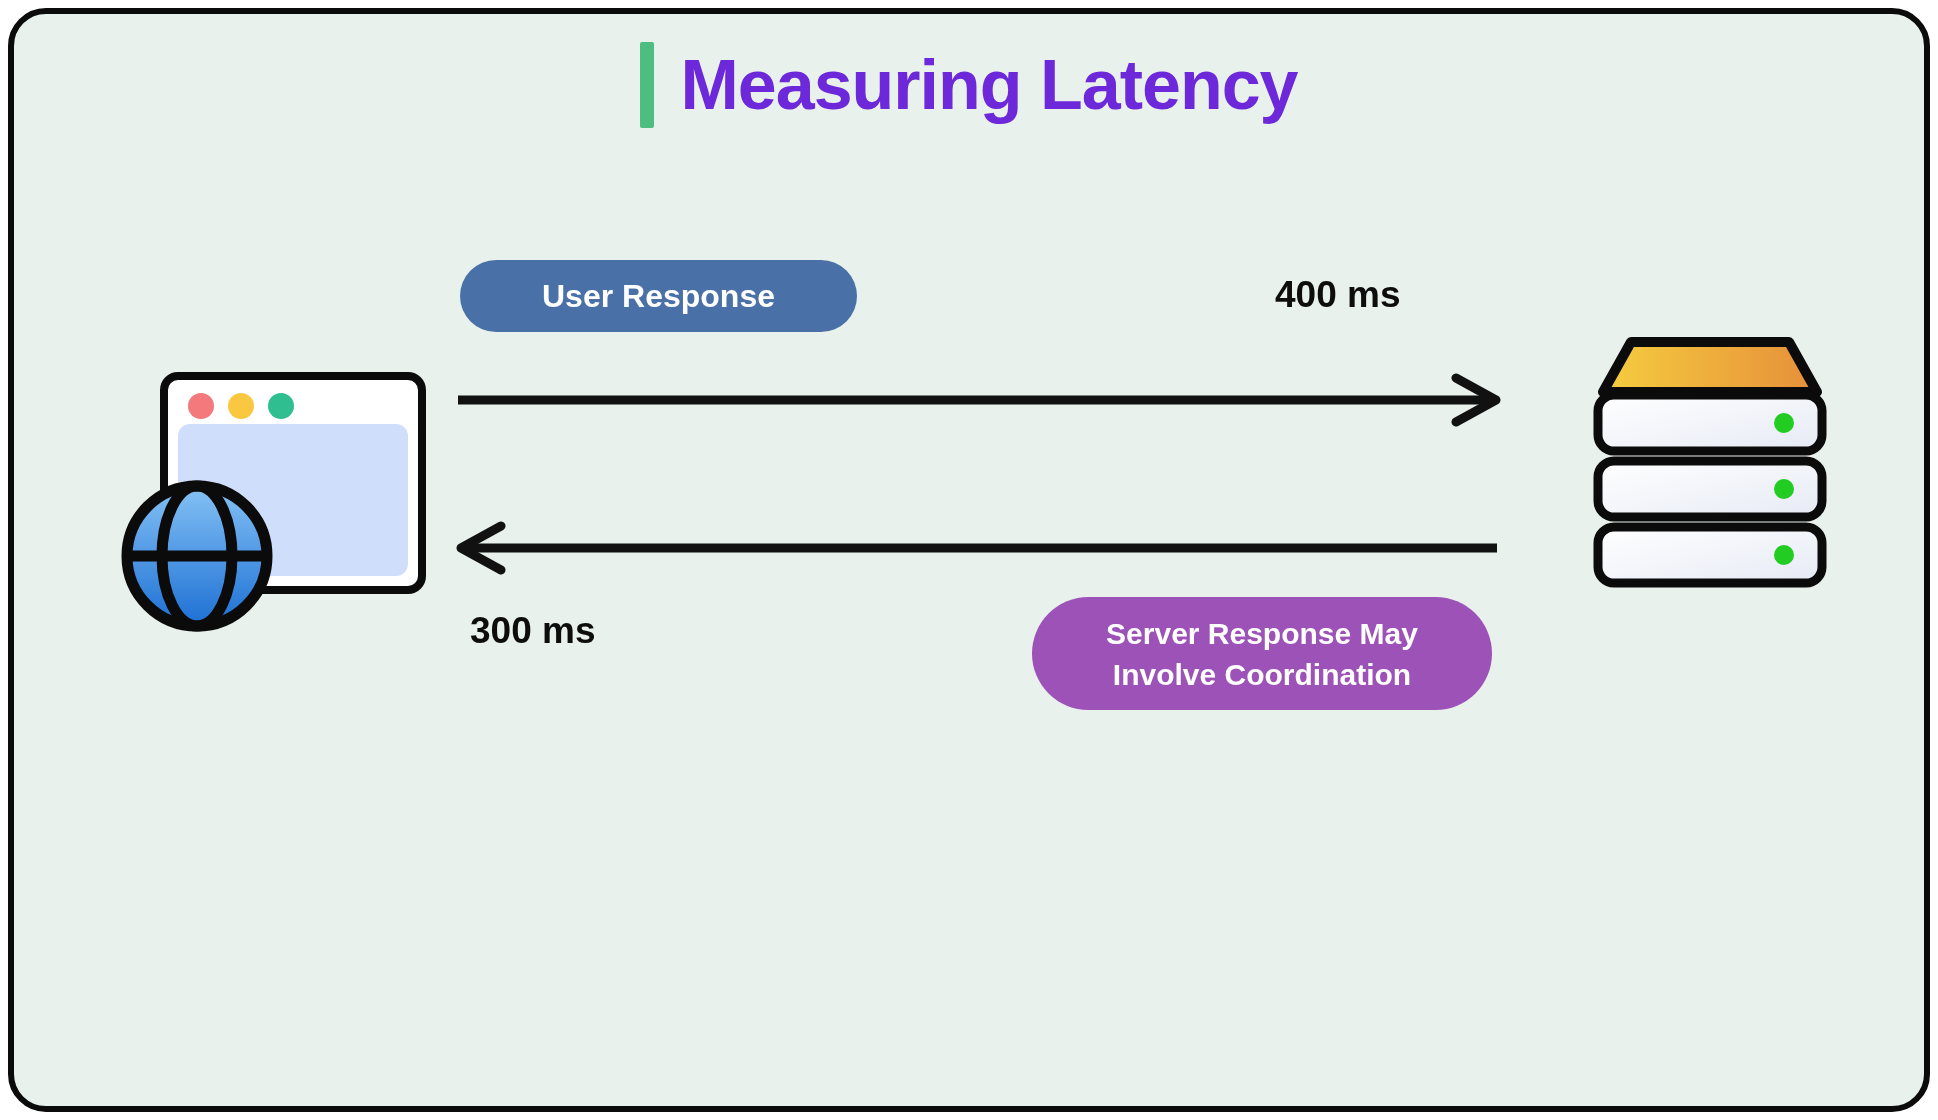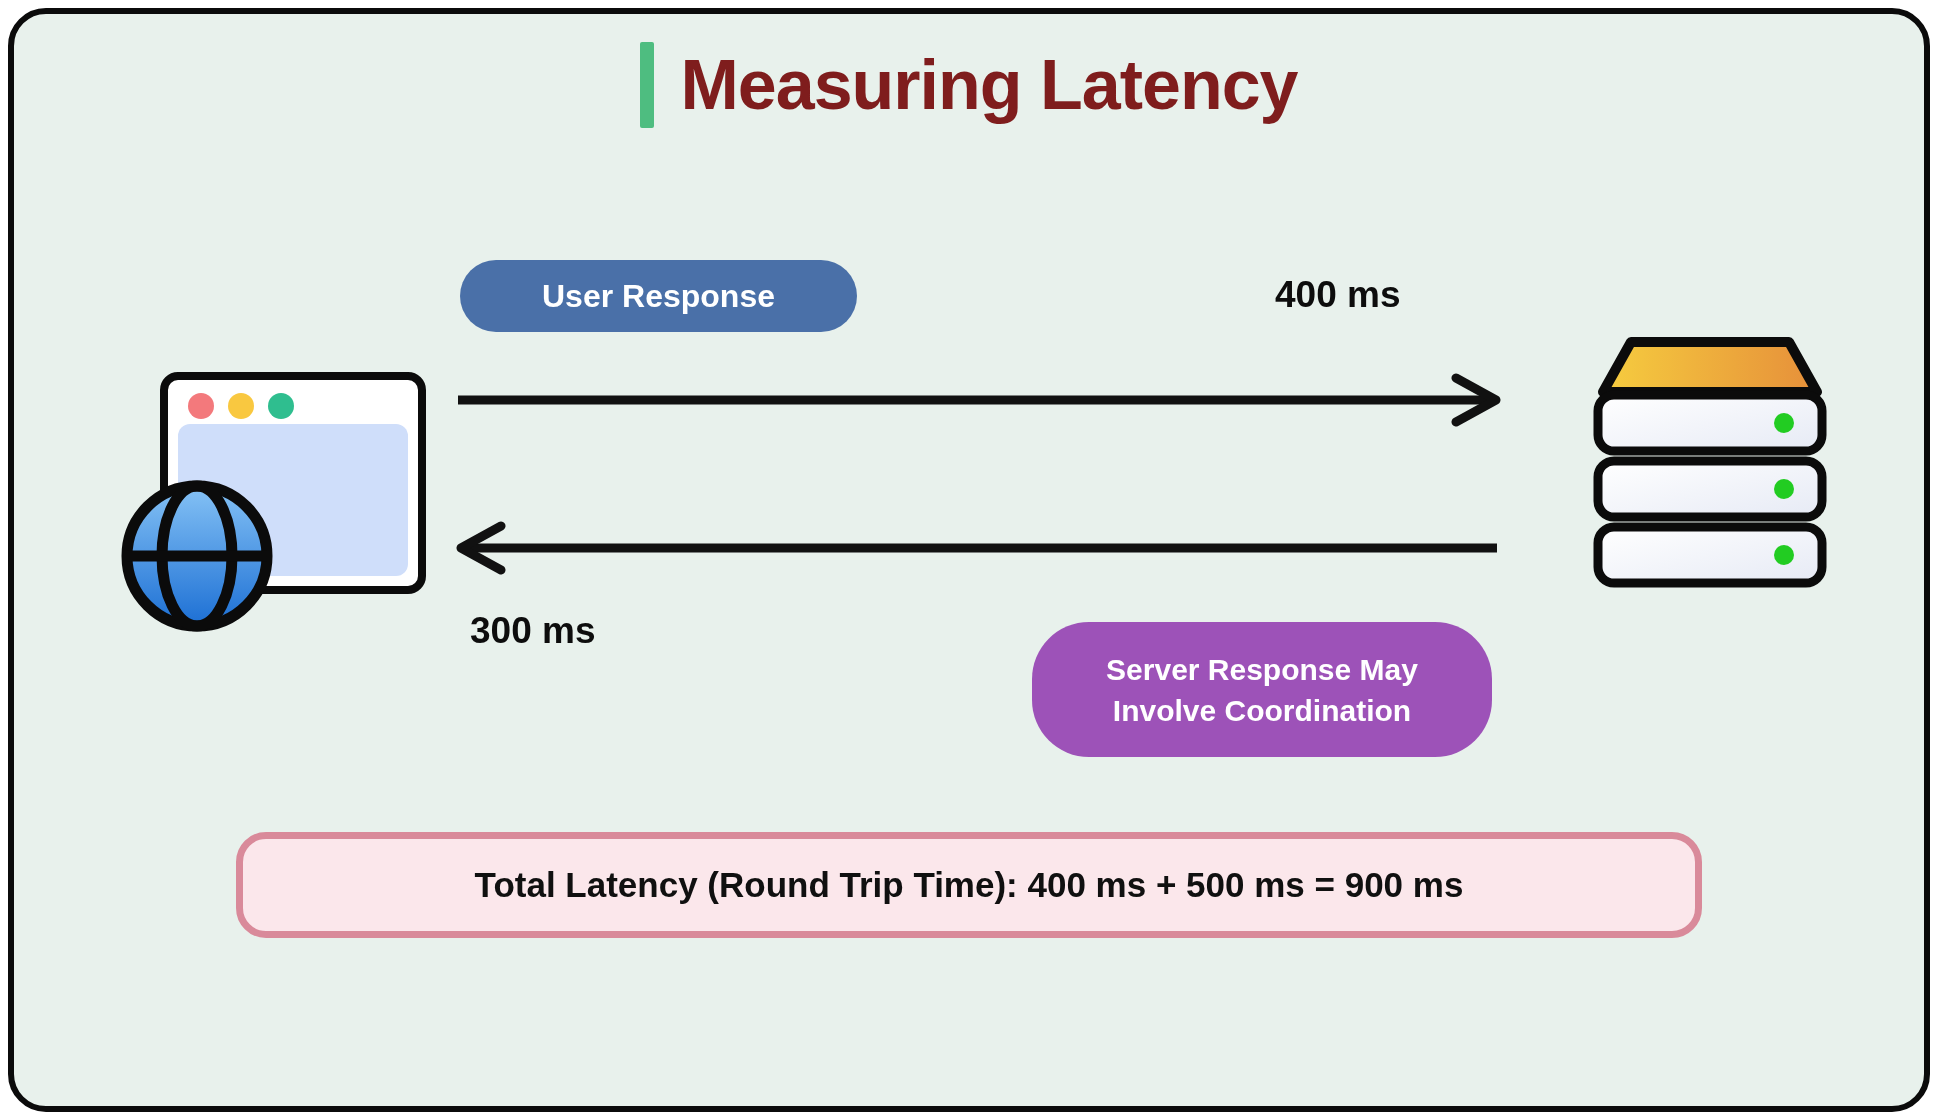--- a/index.html
+++ b/index.html
@@ -11,30 +11,30 @@
     position:absolute;left:8px;top:8px;right:8px;bottom:8px;
     background:#e8f1ec;border:6px solid #0b0b0b;border-radius:38px;
   }
   
   .title-row{
     position:absolute;left:0;right:0;top:42px;
     display:flex;justify-content:center;align-items:center;gap:26px;
   }
   .title-accent{width:14px;height:86px;border-radius:2px;background:#4ebd80;}
   .title{
-    margin:0;font-size:70px;font-weight:800;color:#7f1d1d;letter-spacing:-1px;line-height:1;
+    margin:0;font-size:70px;font-weight:800;color:#6d28d9;letter-spacing:-1px;line-height:1;
   }
   
   .badge{
     position:absolute;display:flex;align-items:center;justify-content:center;
     color:#ffffff;font-weight:700;text-align:center;
   }
   .badge-request{left:460px;top:260px;width:397px;height:72px;border-radius:36px;
     background:#4a70a8;font-size:32px;}
-  .badge-response{left:1032px;top:622px;width:460px;height:135px;border-radius:57px;
+  .badge-response{left:1032px;top:597px;width:460px;height:113px;border-radius:57px;
     background:#9d52b8;font-size:30px;line-height:41px;padding:0 38px;box-sizing:border-box;}
   
   .time-label{position:absolute;font-size:37px;font-weight:700;color:#0d0d0d;white-space:nowrap;}
   .time-request{left:1275px;top:274px;text-align:right;}
   .time-response{left:470px;top:610px;}
   
   .arrow{position:absolute;}
   .arrow-request{left:450px;top:372px;}
   .arrow-response{left:445px;top:520px;}
   
@@ -125,16 +125,13 @@
     </defs>
     <path d="M46 10 L204 10 L232 60 L18 60 Z" fill="url(#gOrange)" stroke="#0b0b0b" stroke-width="10" stroke-linejoin="round"></path>
     <rect x="13" y="63" width="224" height="56" rx="16" fill="url(#gSlab)" stroke="#0b0b0b" stroke-width="9"></rect>
     <rect x="13" y="129" width="224" height="56" rx="16" fill="url(#gSlab)" stroke="#0b0b0b" stroke-width="9"></rect>
     <rect x="13" y="195" width="224" height="56" rx="16" fill="url(#gSlab)" stroke="#0b0b0b" stroke-width="9"></rect>
     <circle cx="199" cy="91" r="10" fill="#22cc22"></circle>
     <circle cx="199" cy="157" r="10" fill="#22cc22"></circle>
     <circle cx="199" cy="223" r="10" fill="#22cc22"></circle>
   </svg>
 
-  <div class="summary-box" style="background: rgb(251, 231, 235);">
-    <span class="summary-text">Total Latency (Round Trip Time): 400 ms + 500 ms = 900 ms</span>
-  </div>
 </div>
 
 </body></html>

